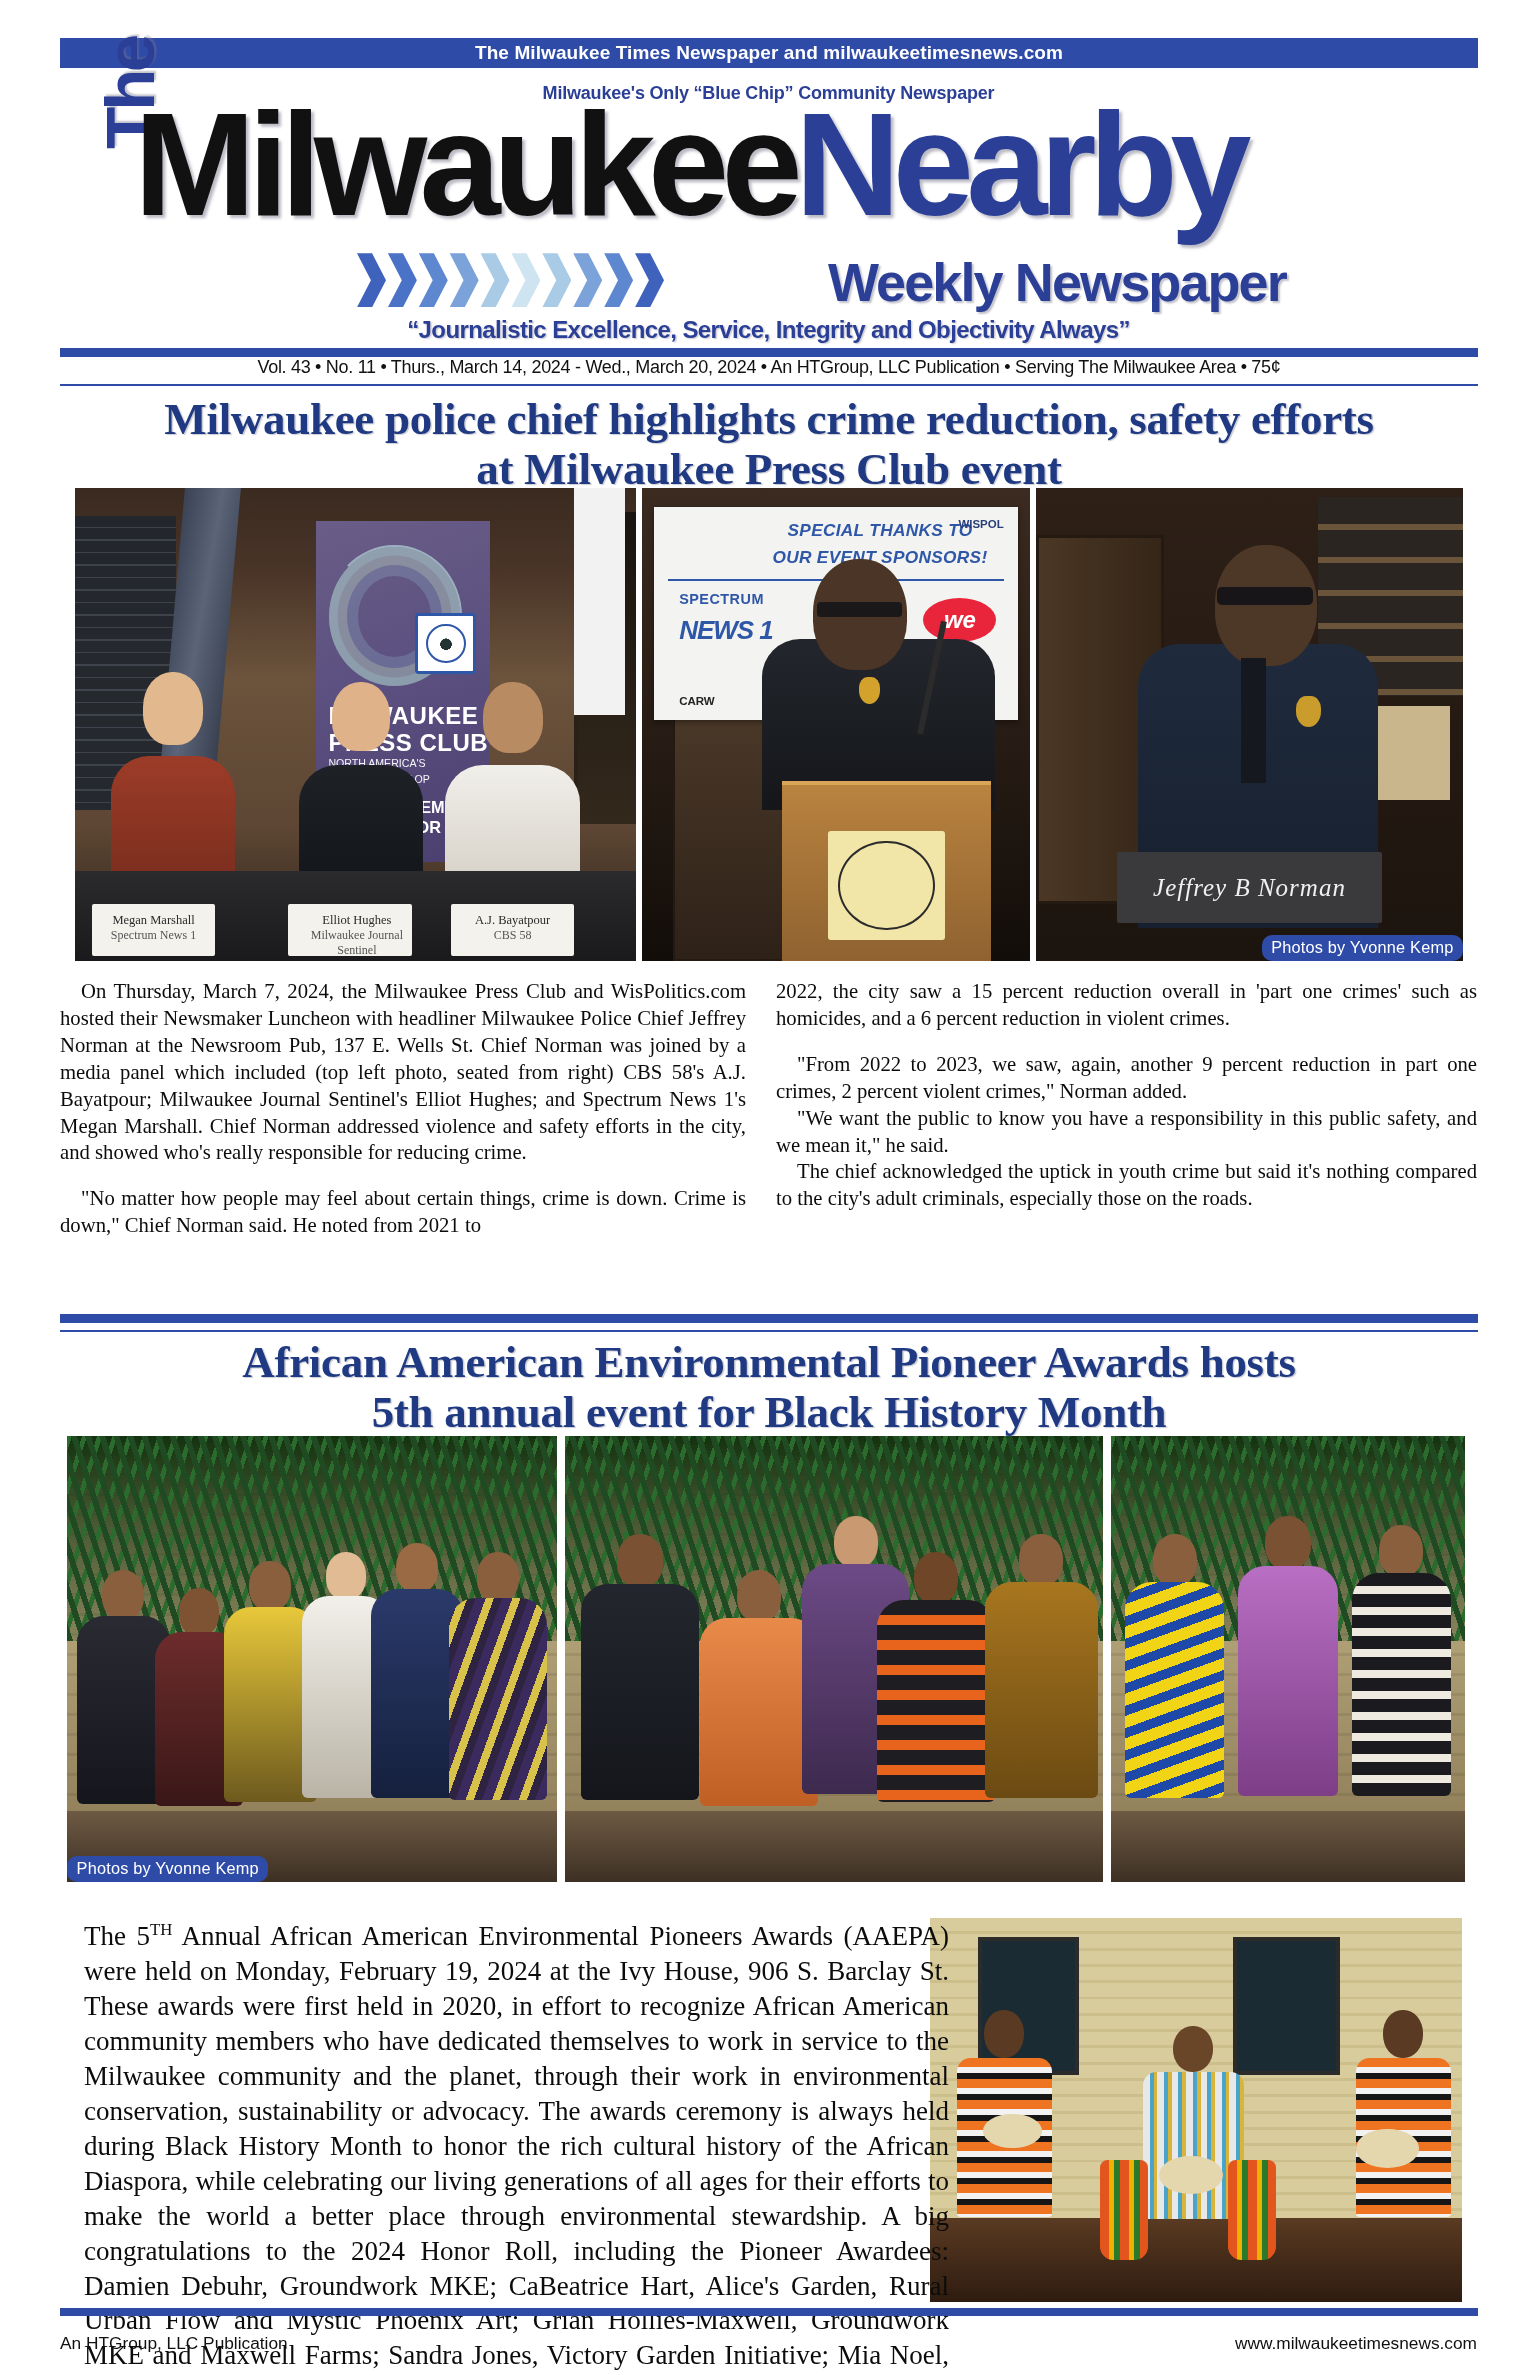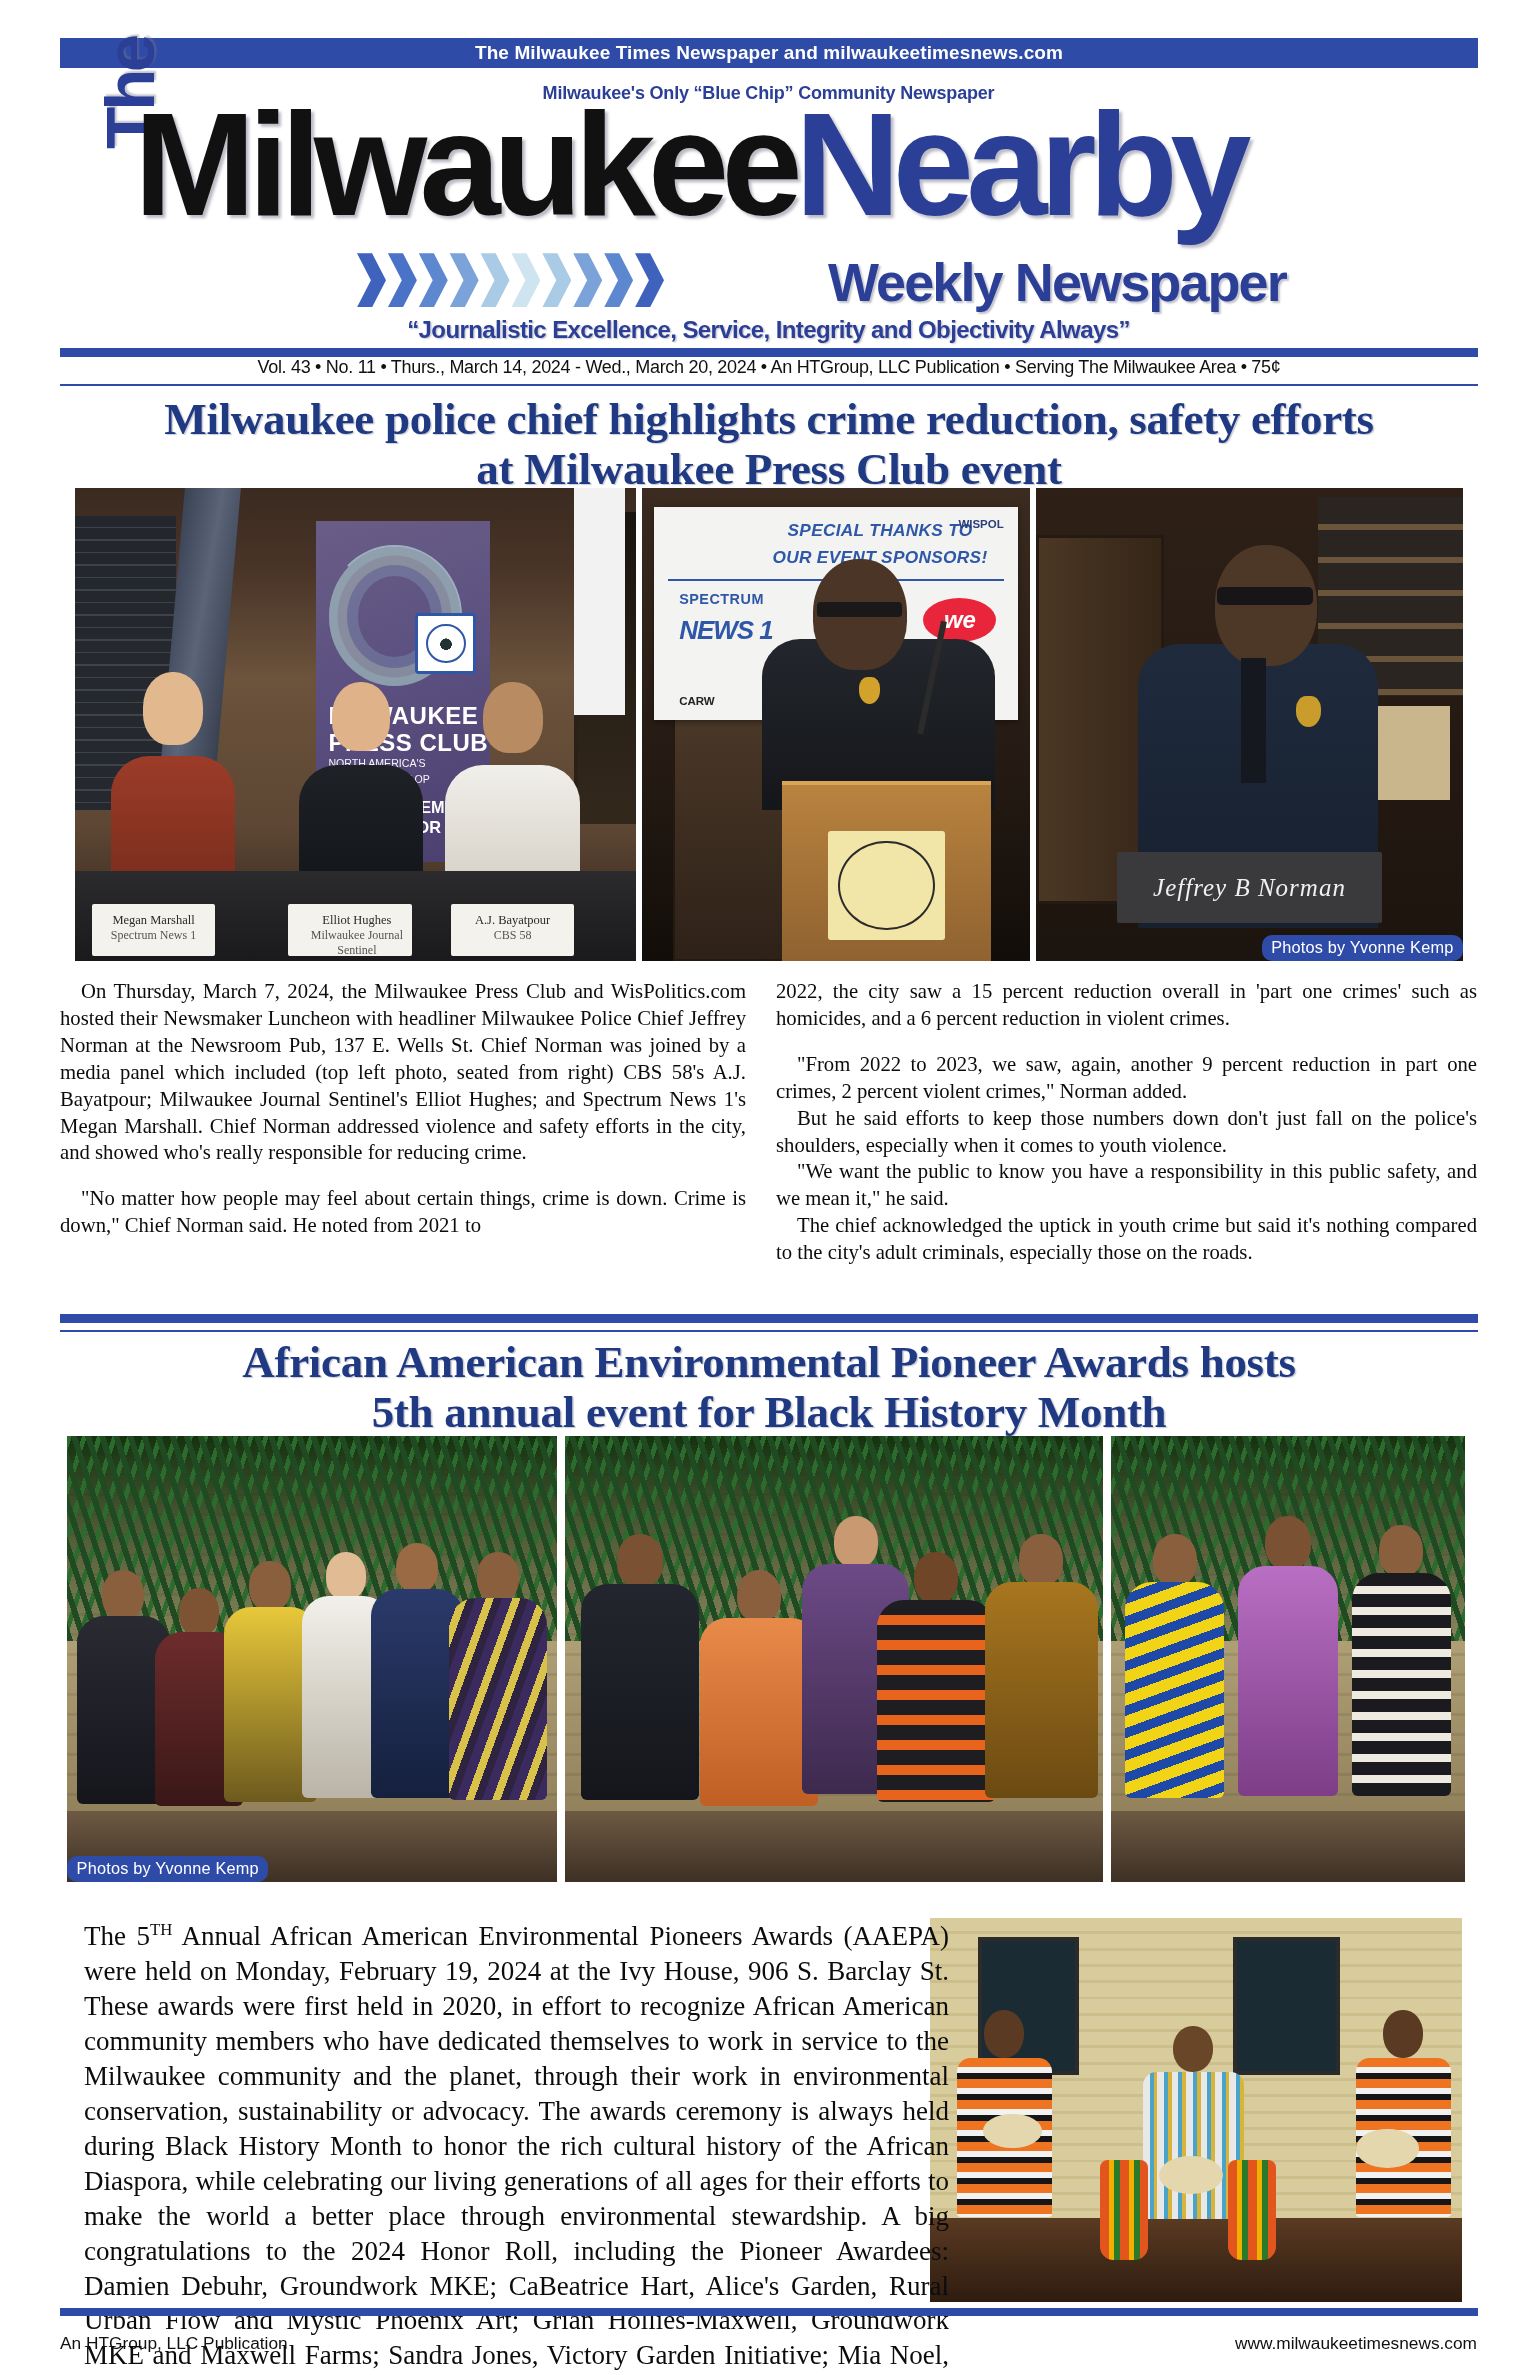--- a/index.html
+++ b/index.html
@@ -622,21 +622,20 @@
   </div>
 
   <div class="body-col" style="left:60px; top:978px; width:686px;">
     <p class="indent">On Thursday, March 7, 2024, the Milwaukee Press Club and WisPolitics.com hosted their Newsmaker Luncheon with headliner Milwaukee Police Chief Jeffrey Norman at the Newsroom Pub, 137 E. Wells St. Chief Norman was joined by a media panel which included (top left photo, seated from right) CBS 58's A.J. Bayatpour; Milwaukee Journal Sentinel's Elliot Hughes; and Spectrum News 1's Megan Marshall. Chief Norman addressed violence and safety efforts in the city, and showed who's really responsible for reducing crime.</p>
     <p class="indent gap">"No matter how people may feel about certain things, crime is down. Crime is down," Chief Norman said. He noted from 2021 to</p>
   </div>
 
   <div class="body-col" style="left:776px; top:978px; width:701px;">
     <p>2022, the city saw a 15 percent reduction overall in 'part one crimes' such as homicides, and a 6 percent reduction in violent crimes.</p>
     <p class="indent gap">"From 2022 to 2023, we saw, again, another 9 percent reduction in part one crimes, 2 percent violent crimes," Norman added.</p>
-    <p class="indent">But he said efforts to keep those numbers down don't just fall on the police's shoulders, especially when it comes to youth violence.</p>
     <p class="indent">"We want the public to know you have a responsibility in this public safety, and we mean it," he said.</p>
     <p class="indent">The chief acknowledged the uptick in youth crime but said it's nothing compared to the city's adult criminals, especially those on the roads.</p>
   </div>
 
   <div class="rule-thick" style="top:1314px;"></div>
   <div class="rule-thin" style="top:1330px;"></div>
 
   <div class="headline" style="top:1337px;">
     <div>African American Environmental Pioneer Awards hosts</div>
     <div>5th annual event for Black History Month</div>

